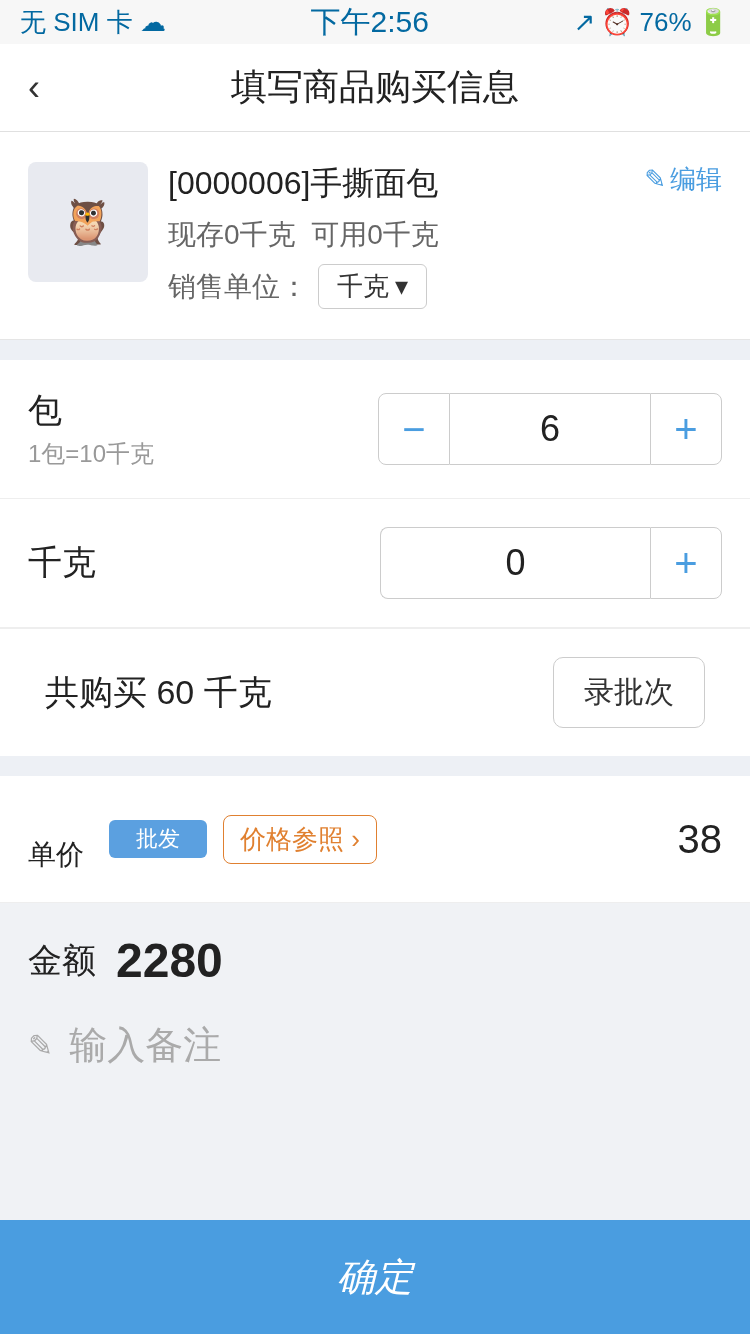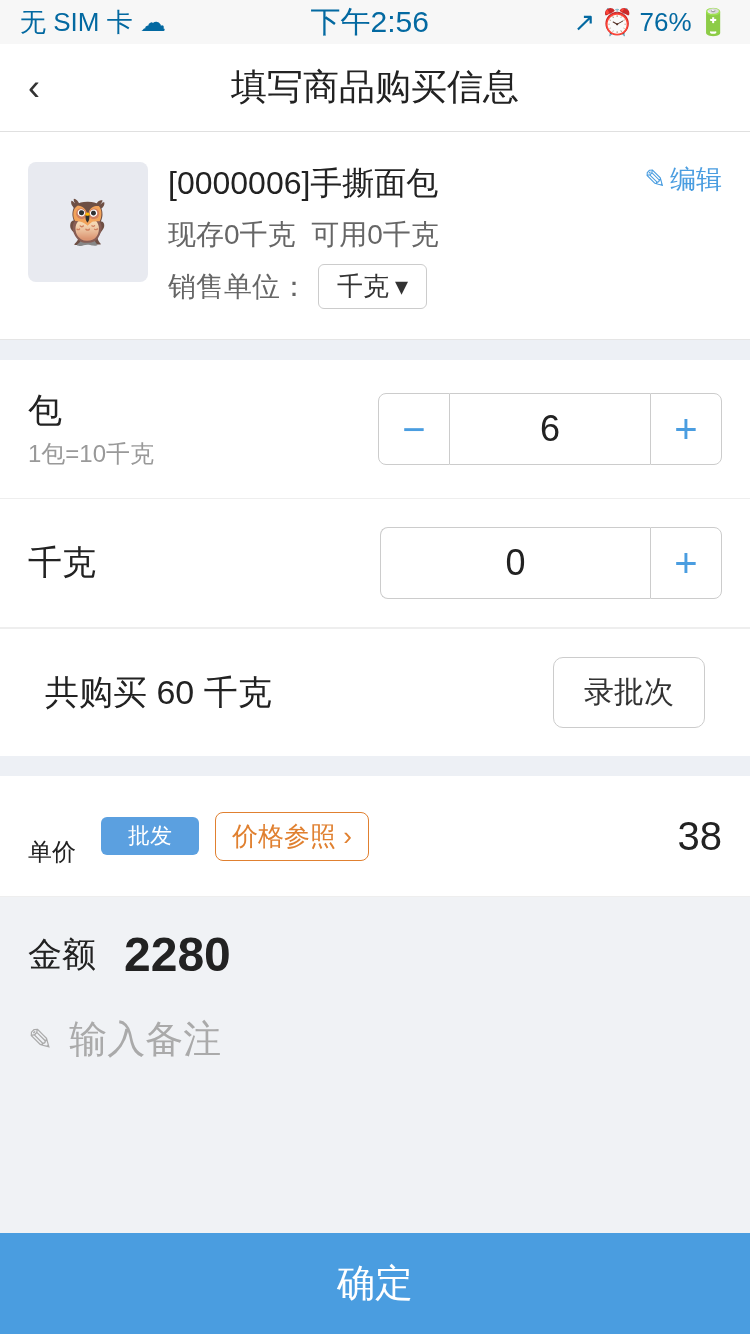--- a/index.html
+++ b/index.html
@@ -206,21 +206,21 @@
       background: #fff;
       margin-top: 0;
     }
     .price-row {
       display: flex;
       align-items: center;
       padding: 28px 28px;
       border-bottom: 1px solid #eee;
       min-height: 90px;
     }
-    .price-label { font-size: 24px; color: #222; margin-top: 32px; }
+    .price-label { font-size: 28px; color: #222; margin-top: 32px; }
     .price-tag-blue {
       background: #5ba0e0;
       color: #fff;
       font-size: 22px;
       padding: 4px 27px;
       border-radius: 6px;
       margin-left: 25px;
     }
     .price-ref-btn {
       border: 1.5px solid #e08030;
@@ -243,49 +243,50 @@
     }
 
     
     .amount-section {
       background: #f0f2f5;
       padding: 30px 28px 20px 28px;
     }
     .amount-row {
       display: flex;
       align-items: center;
-      gap: 28px;
+      gap: 20px;
       margin-bottom: 32px;
     }
     .amount-label { font-size: 34px; color: #222; }
     .amount-value { font-size: 48px; color: #222; font-weight: 600; }
     .note-row {
       display: flex;
       align-items: center;
       gap: 16px;
       margin-top: 10px;
     }
     .note-icon { color: #aaa; font-size: 30px; }
     .note-text { font-size: 38px; color: #aaa; }
 
     
     .confirm-btn {
       position: fixed;
       bottom: 0;
       left: 0;
       width: 750px;
-      height: 101px;
+      height: 114px;
       background: #4a9de0;
       color: #fff;
       font-size: 38px;
       display: flex;
       align-items: center;
       justify-content: center;
       cursor: pointer;
       border: none;
+      font-style: italic;
     }
 
     
     .bottom-padding { height: 120px; }
   </style>
 </head>
 <body>
 
 <div class="status-bar">
   <div class="status-left">

